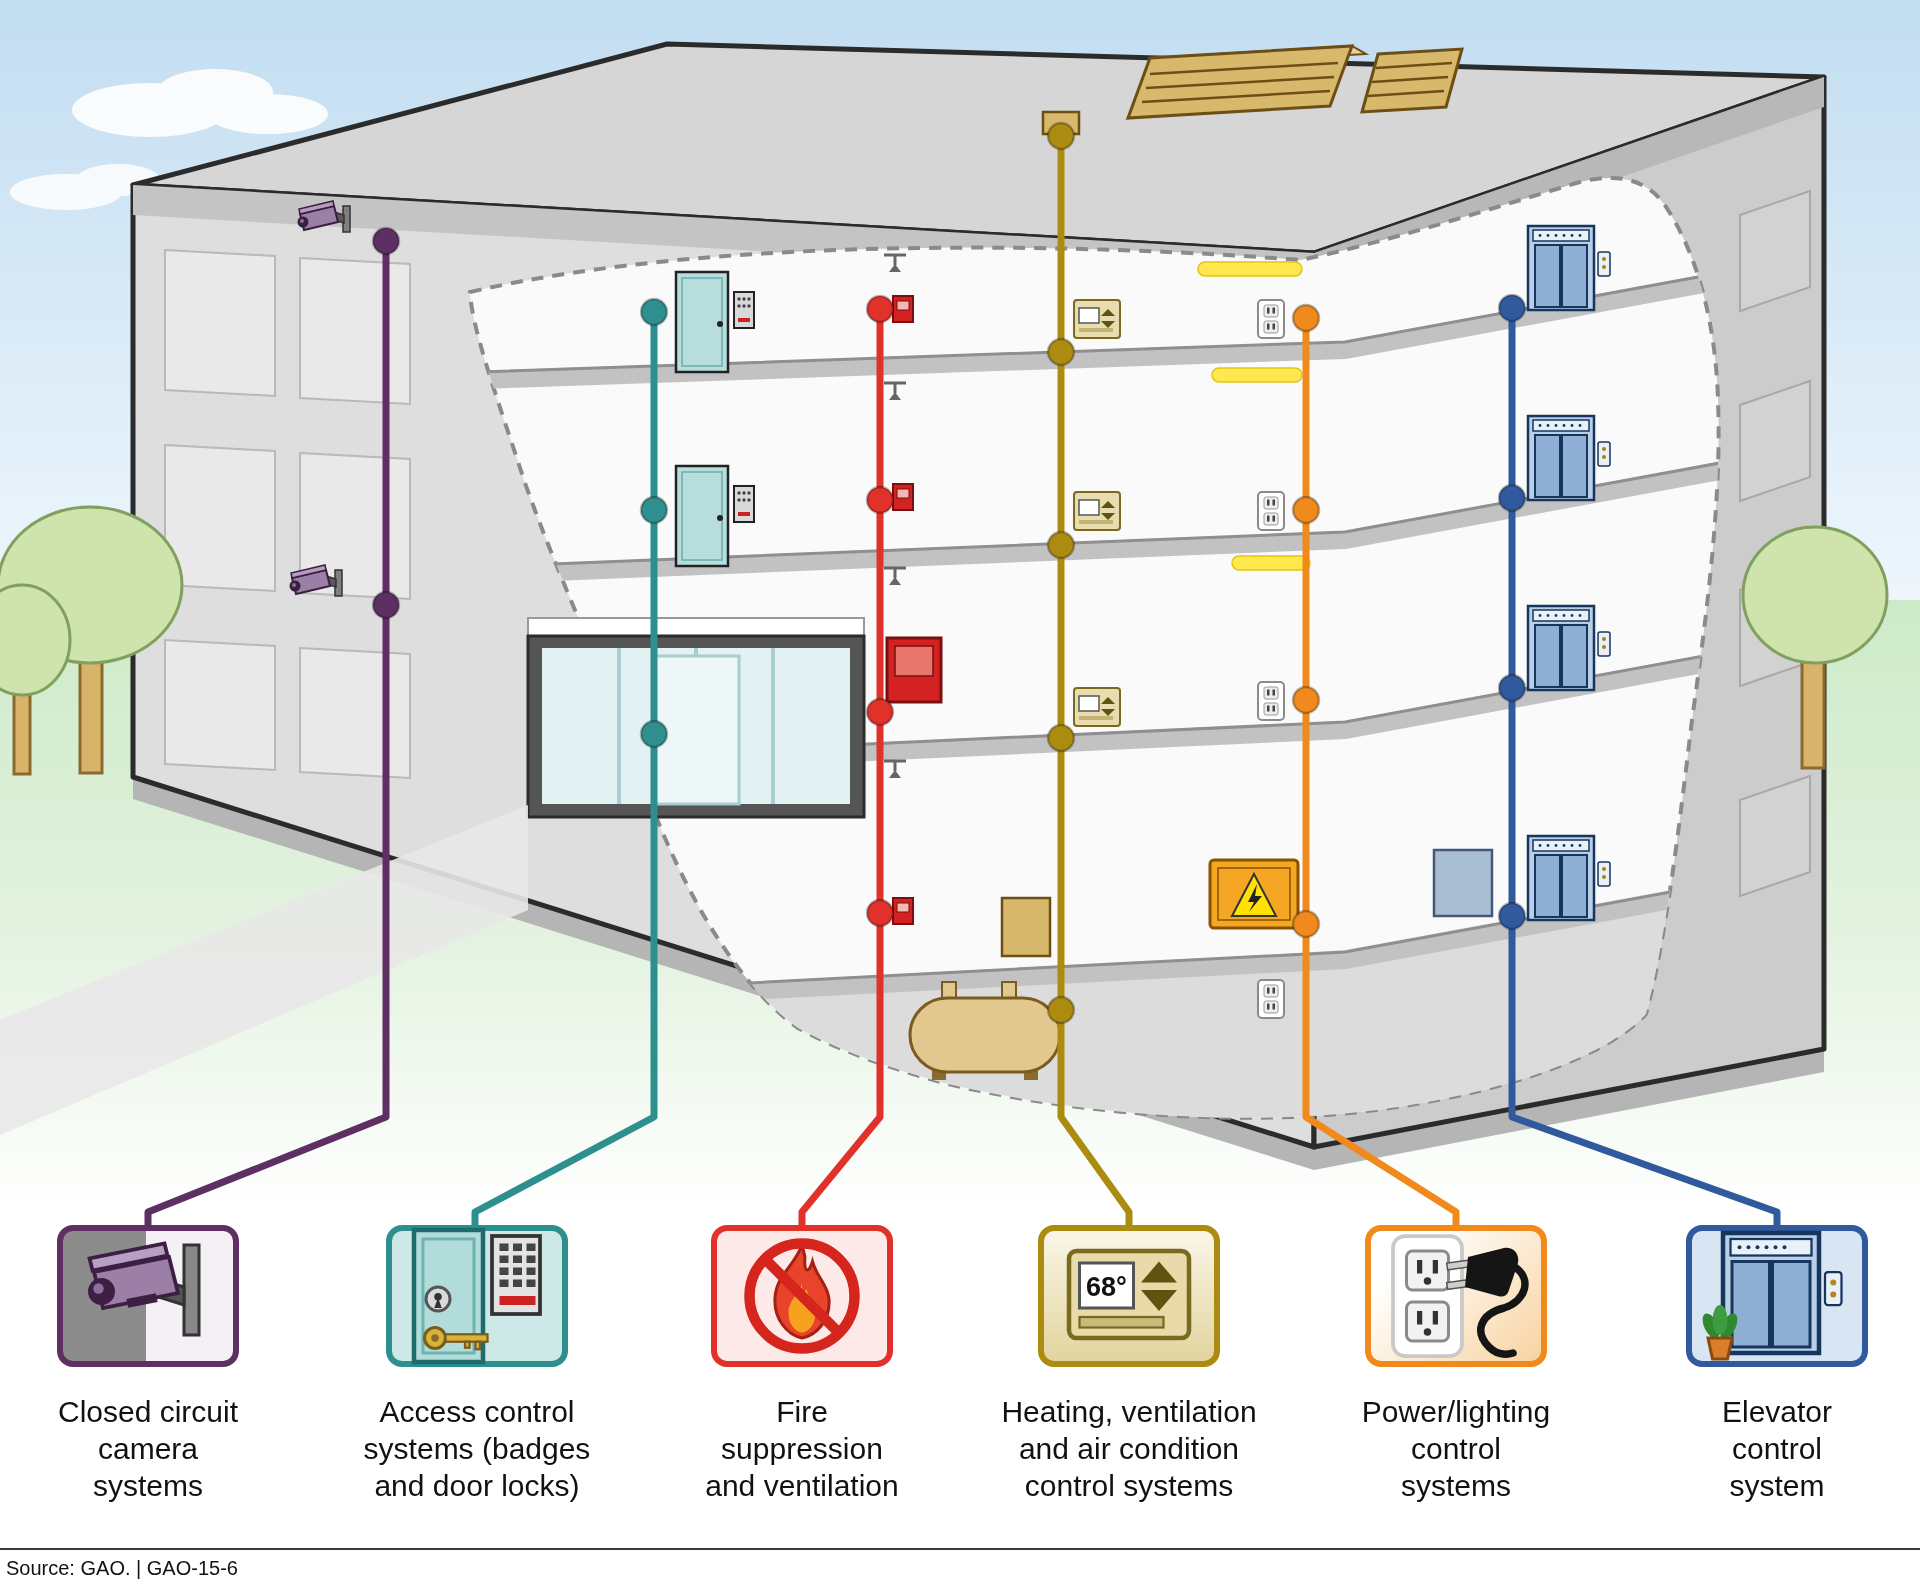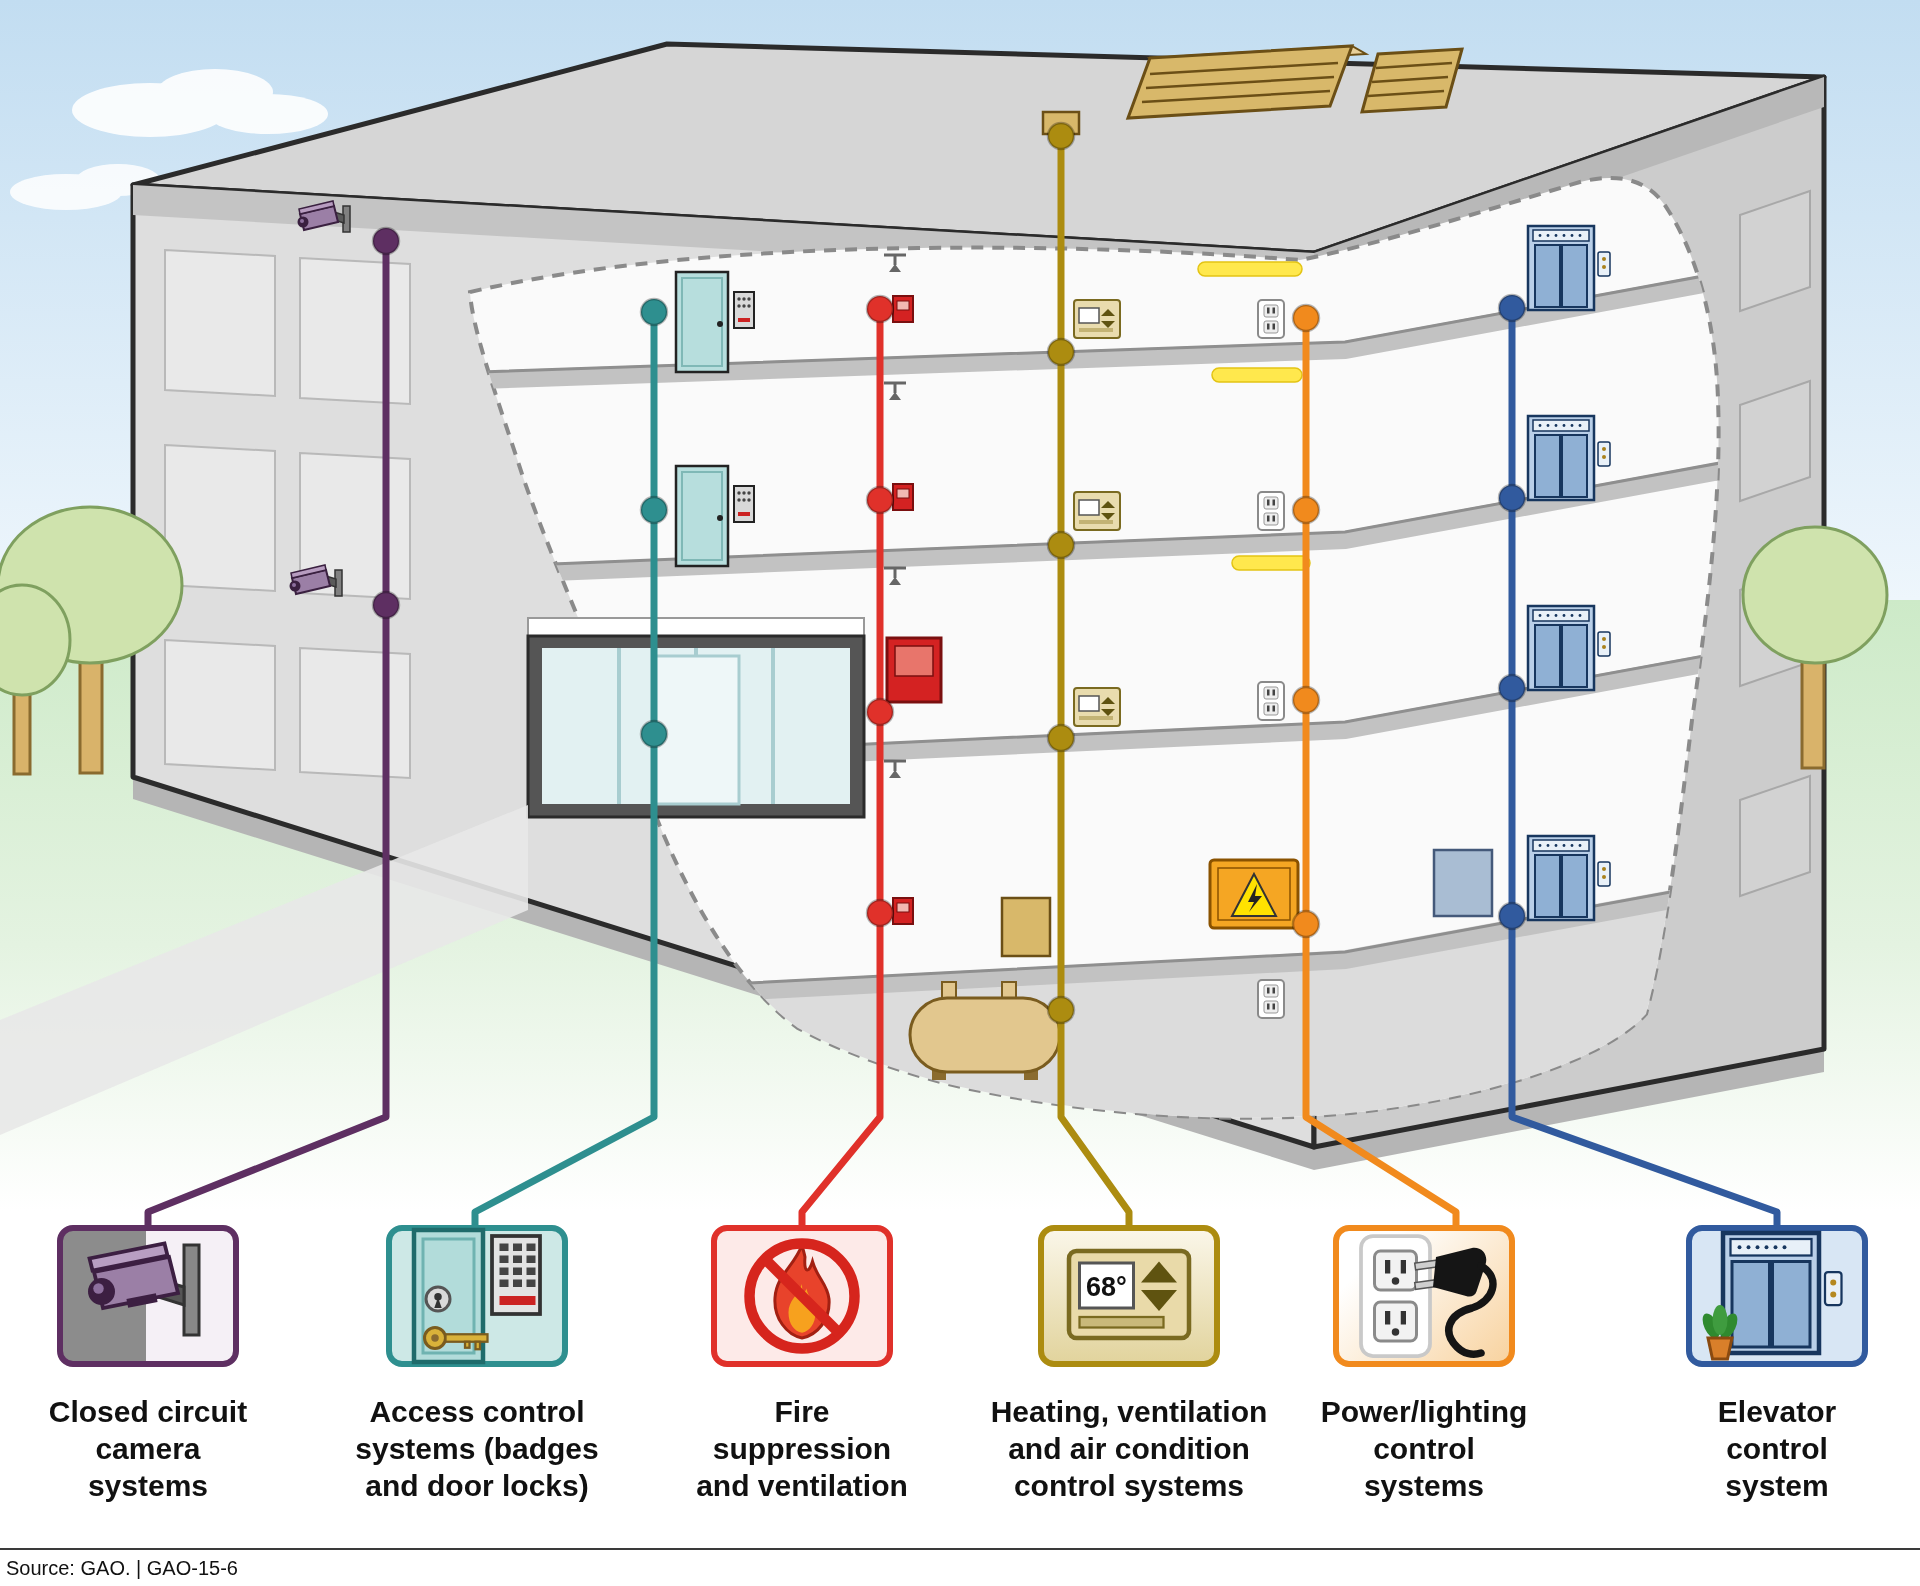--- a/index.html
+++ b/index.html
@@ -14,21 +14,21 @@
   .legend-box{
     width:182px;height:142px;border:6px solid #333;border-radius:16px;box-sizing:border-box;
     display:flex;align-items:center;justify-content:center;background:#fff;
   }
   .box-cctv{background:linear-gradient(90deg,#8c8c8c 0 49%,#f5f0f6 49%)}
   .box-access{background:#cde8e6}
   .box-fire{background:#fdeae8}
   .box-hvac{background:linear-gradient(180deg,#faf6e8 0%,#e2d49e 100%)}
   .box-power{background:linear-gradient(135deg,#ffffff 20%,#f8d3a0 100%)}
   .box-elevator{background:#d8e6f4}
-  .legend-label{margin-top:26px;text-align:center;font-size:30px;line-height:37px;font-weight:bold;color:#111}
+  .legend-label{margin-top:26px;text-align:center;font-size:30px;line-height:37px;font-weight:normal;color:#111}
   .legend-label span{display:block}
 
   .footer{position:absolute;left:0;right:0;top:1548px;border-top:2px solid #3a3a3a}
   .footer-text{font-size:20px;color:#111;padding:7px 0 0 6px}
 
   .sysline polyline{fill:none;stroke:currentColor;stroke-width:7;stroke-linejoin:round;stroke-linecap:round}
   .sysline circle{fill:currentColor;stroke:rgba(0,0,0,.28);stroke-width:2.5}
 </style>
 </head>
 <body>
@@ -395,21 +395,21 @@
       <rect x="17" y="64" width="56" height="7" fill="#c9b97a" stroke="#7a6a20" stroke-width="1.5"></rect>
     </svg>
   </div>
   <div class="legend-label">
     <span>Heating, ventilation</span>
     <span>and air condition</span>
     <span>control systems</span>
   </div>
 </div>
 
-<div class="legend-unit" style="left:1259px">
+<div class="legend-unit" style="left:1291px">
   <div class="legend-box box-power" style="border-color: rgb(241, 138, 29);">
     <svg width="150" height="150" viewBox="0 0 100 100">
       <rect x="8" y="10" width="46" height="80" rx="8" fill="#ffffff" stroke="#c9c9c9" stroke-width="2.5"></rect>
       <rect x="17" y="20" width="28" height="26" rx="4" fill="#f2f2f2" stroke="#8a8a8a" stroke-width="2"></rect>
       <rect x="24" y="26" width="3.5" height="9" fill="#333"></rect>
         <rect x="34.5" y="26" width="3.5" height="9" fill="#333"></rect>
       <circle cx="31" cy="40" r="2.5" fill="#333"></circle>
       <rect x="17" y="54" width="28" height="26" rx="4" fill="#f2f2f2" stroke="#8a8a8a" stroke-width="2"></rect>
       <rect x="24" y="60" width="3.5" height="9" fill="#333"></rect>
         <rect x="34.5" y="60" width="3.5" height="9" fill="#333"></rect>

